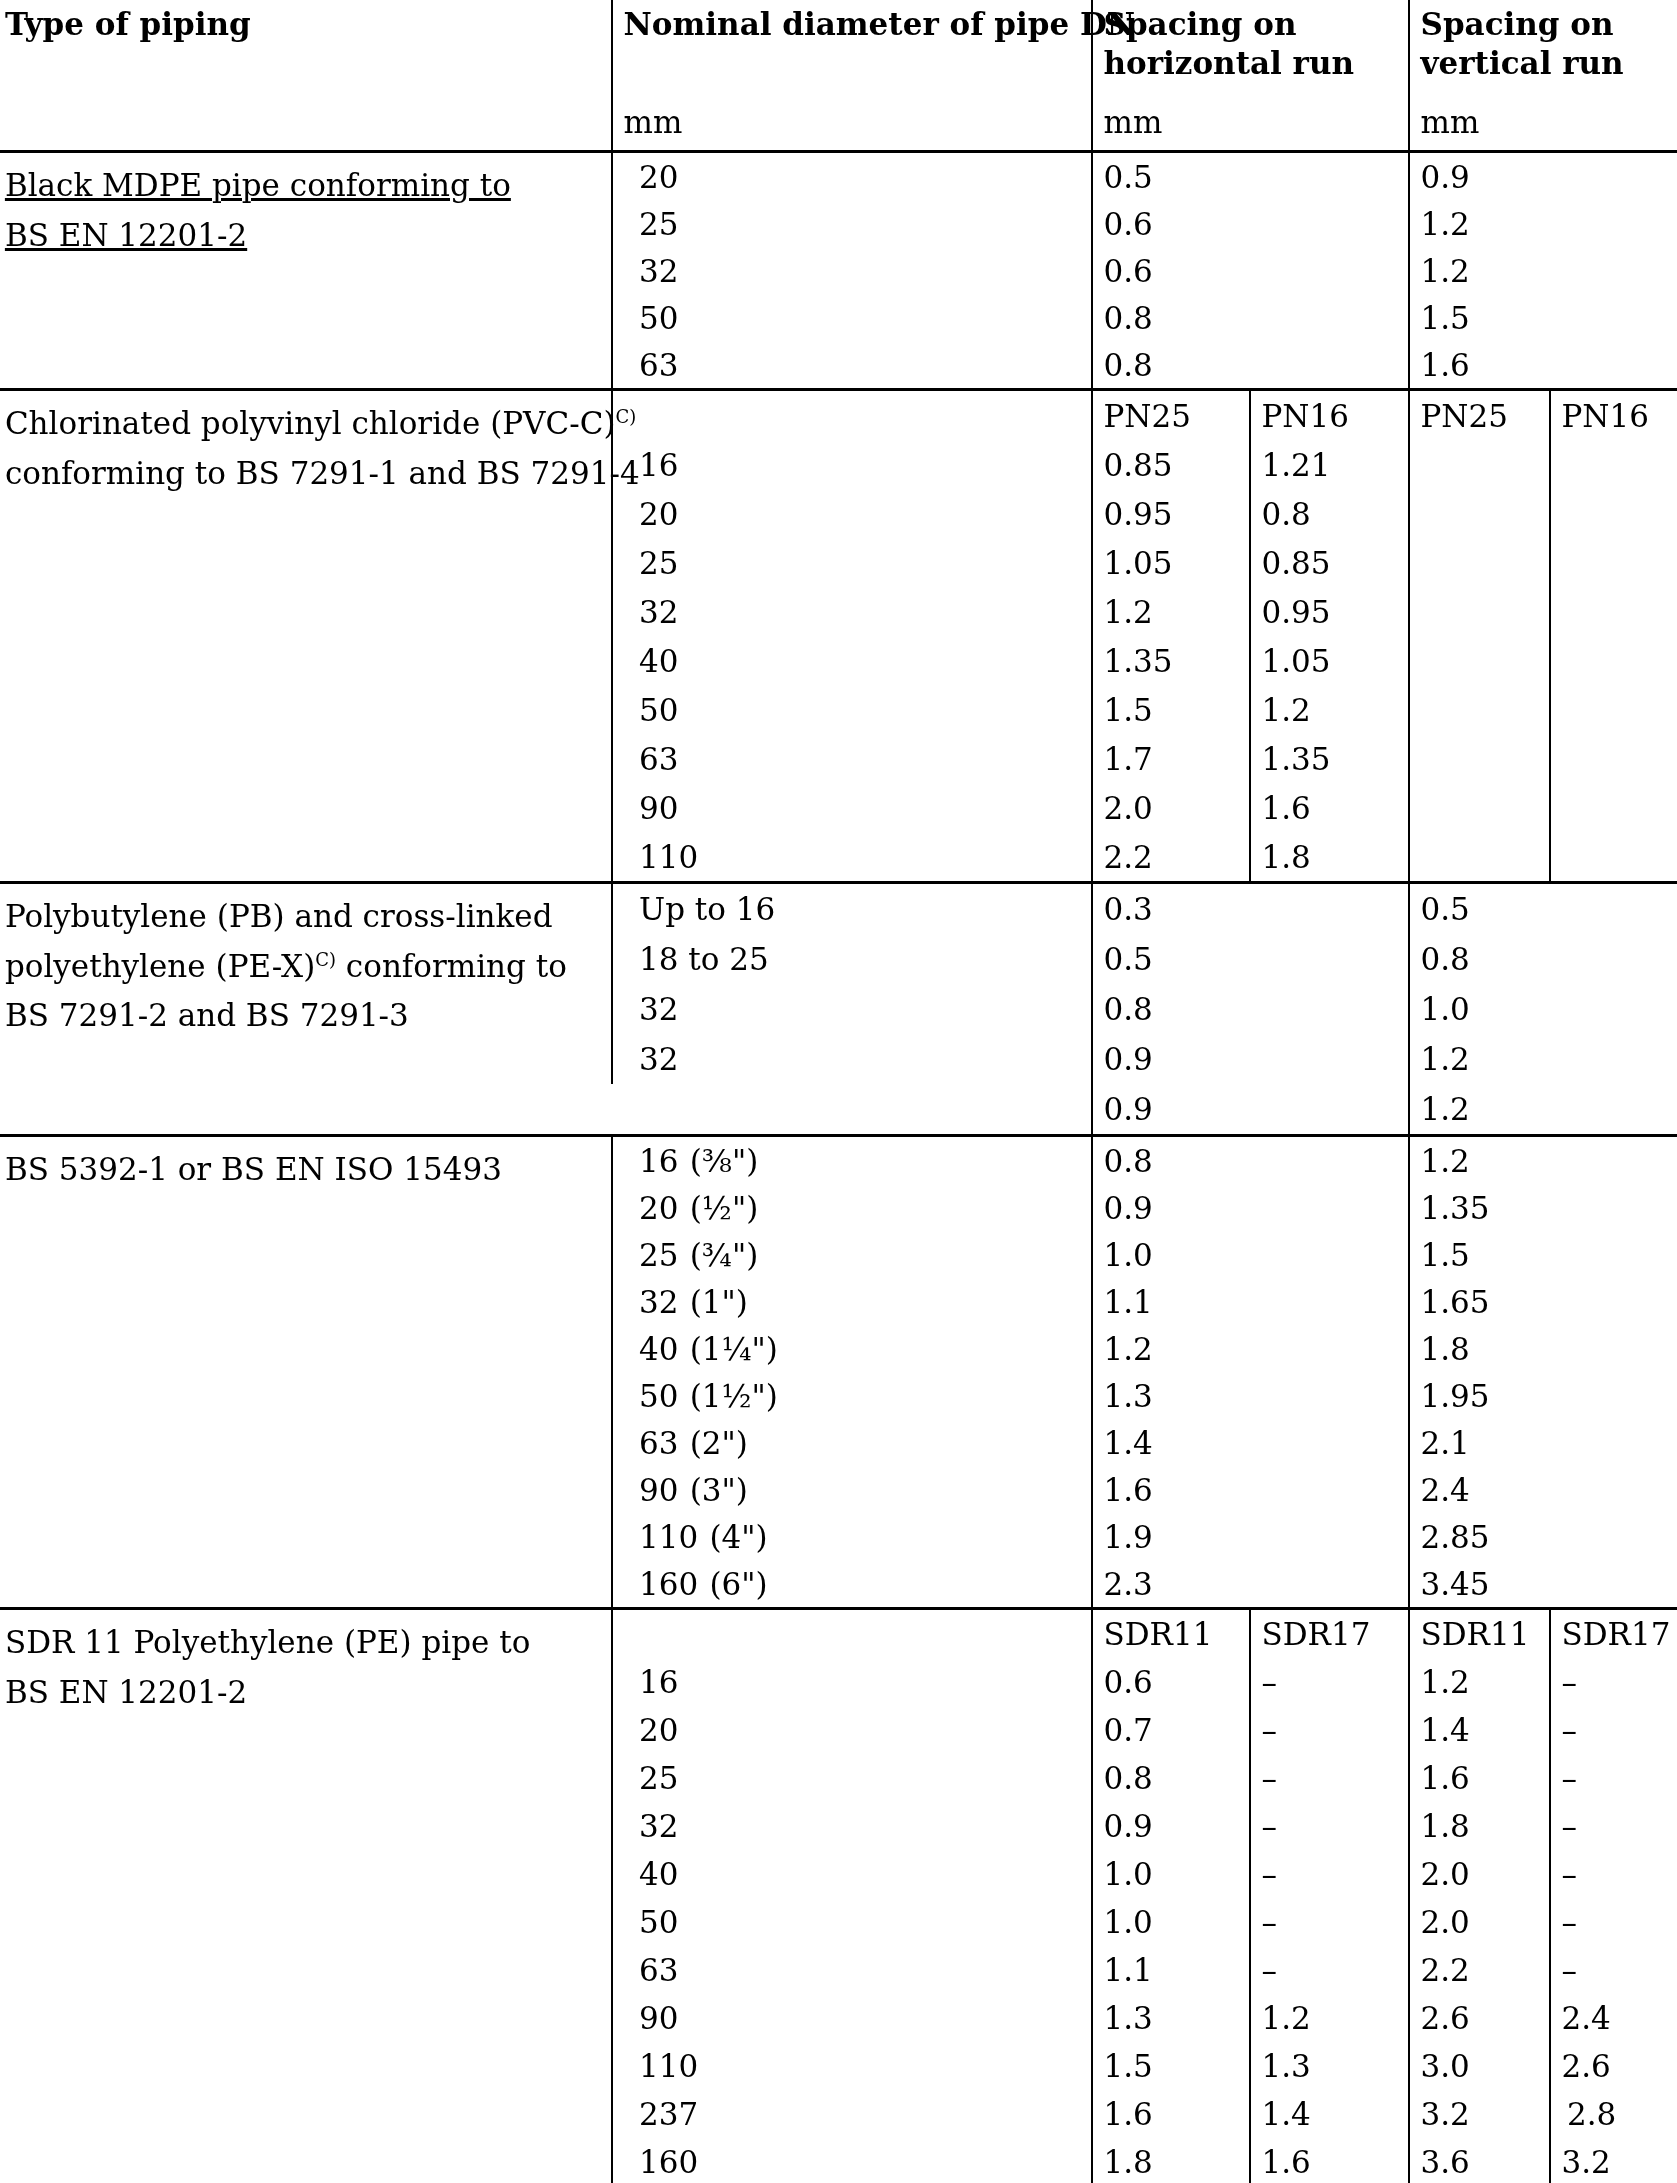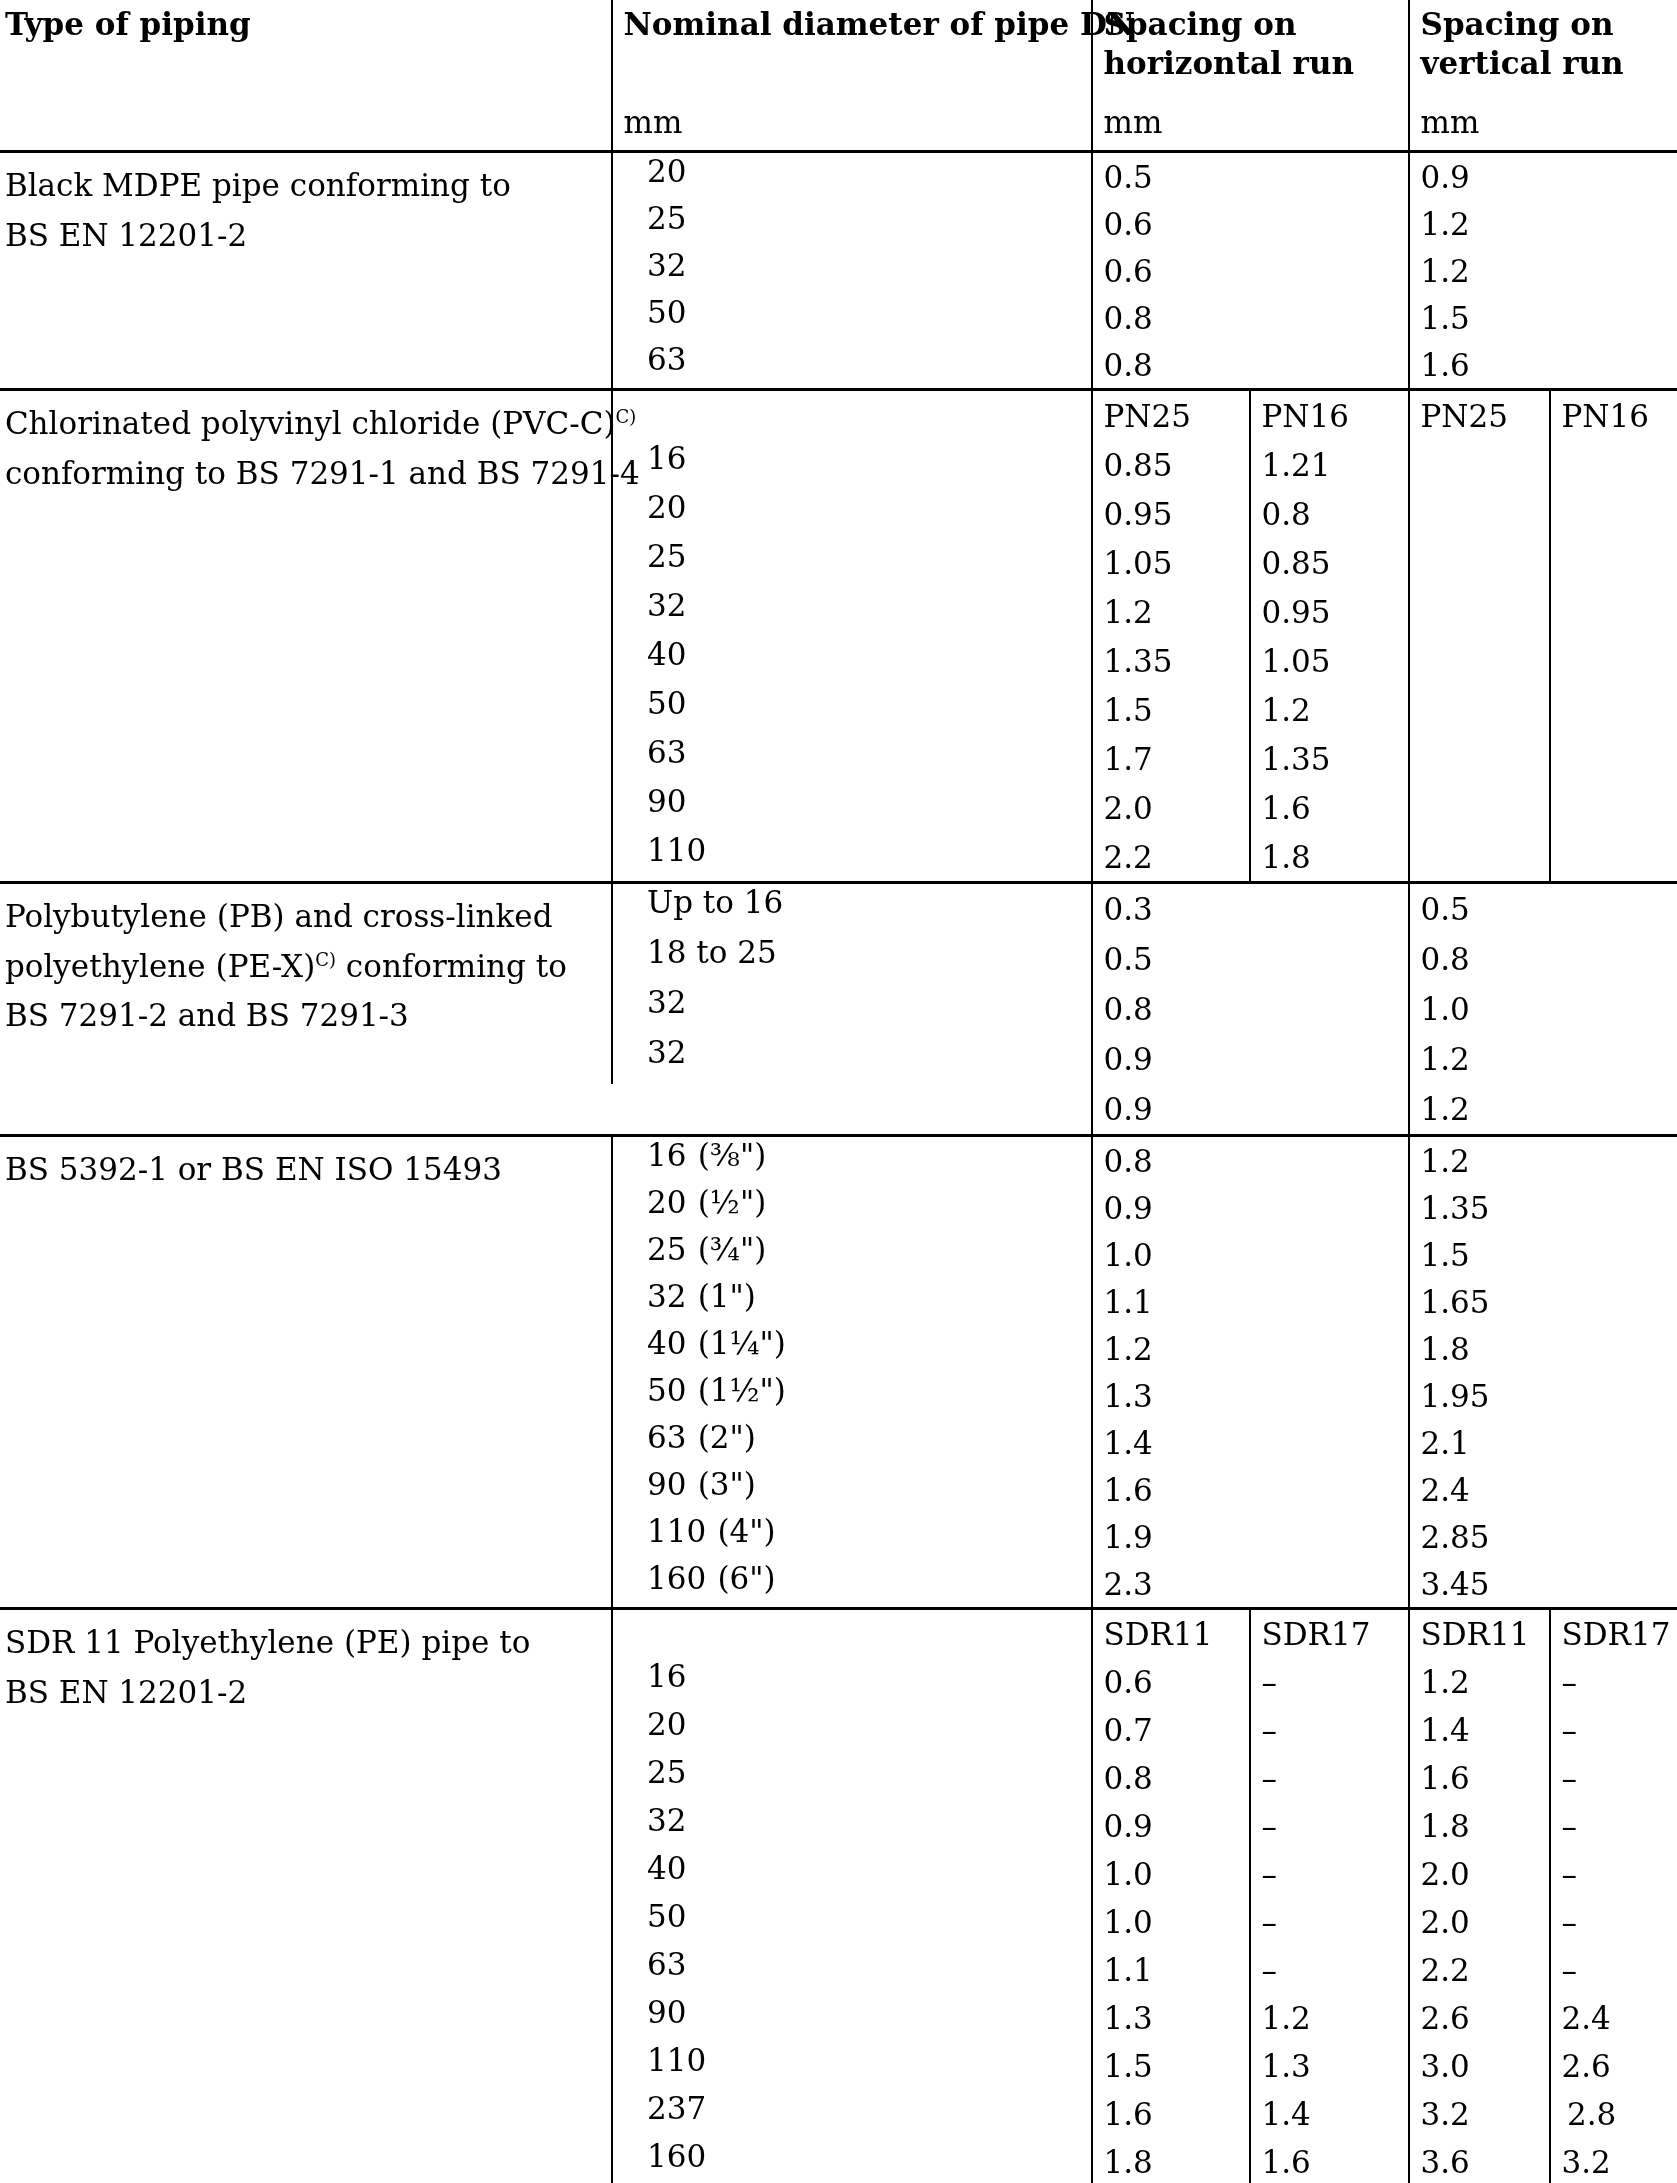--- a/index.html
+++ b/index.html
@@ -26,21 +26,21 @@
   .th{
     display:flex;flex-direction:column;justify-content:space-between;
     padding:4.9px 6.5px 8px 10.5px;font-weight:bold;line-height:1.25;white-space:nowrap;
   }
   .th.c1{padding-left:4.9px;justify-content:flex-start;}
   .th-unit{font-weight:normal;}
   .type-cell{padding:8px 6.5px 0 4.9px;line-height:1.6;white-space:nowrap;}
   .type-line{display:block;}
   sup{font-size:58%;vertical-align:super;line-height:0;}
   .val-cell{display:flex;align-items:center;padding-left:10.5px;white-space:nowrap;}
-  .dia-cell{display:flex;align-items:flex-start;padding-left:34px;white-space:nowrap;}
+  .dia-cell{display:flex;align-items:center;padding-left:26px;white-space:nowrap;}
   .dia-num{display:inline-block;min-width:39px;text-align:right;}
   .dia-suf{margin-left:11.3px;}
 </style>
 </head>
 <body>
 
 <div class="table">
 
   <div class="thead">
     <div class="cell th c1">
@@ -61,21 +61,21 @@
       <div>
         <div class="th-title">Spacing on</div>
         <div class="th-title">vertical run</div>
       </div>
       <div class="th-unit">mm</div>
     </div>
   </div>
 
   <div id="blocks-mount">
       <div class="block" style="grid-auto-rows: 47px;">
-        <div class="cell type-cell" style="grid-area: 1 / 1 / span 5;">
+        <div class="cell type-cell" style="grid-area: 1 / 1 / span 5; text-decoration: underline;">
           <div class="type-line"><span>Black MDPE pipe conforming to</span></div>
           <div class="type-line"><span>BS EN 12201-2</span></div>
         </div>
         <div class="cell dia-cell bl" style="grid-area: 1 / 2;">
           <span class="dia-num">20</span>
         </div>
         <div class="cell val-cell bl" style="grid-area: 1 / 3 / auto / span 2;">0.5</div>
         <div class="cell val-cell bl" style="grid-area: 1 / 5 / auto / span 2;">0.9</div>
         <div class="cell dia-cell bl" style="grid-area: 2 / 2;">
           <span class="dia-num">25</span>

